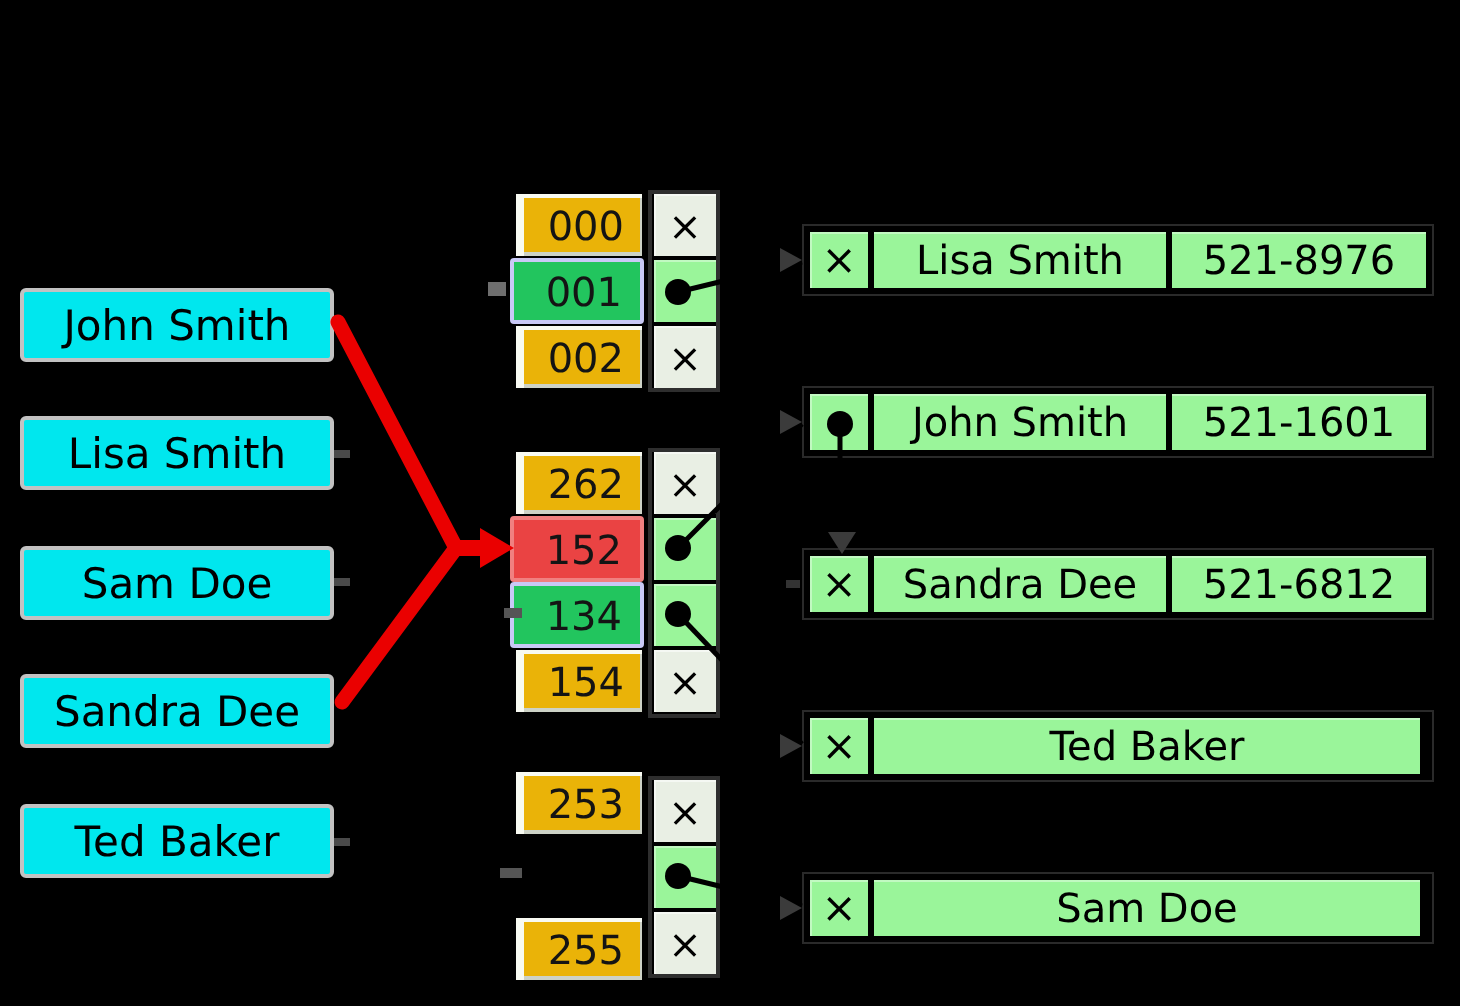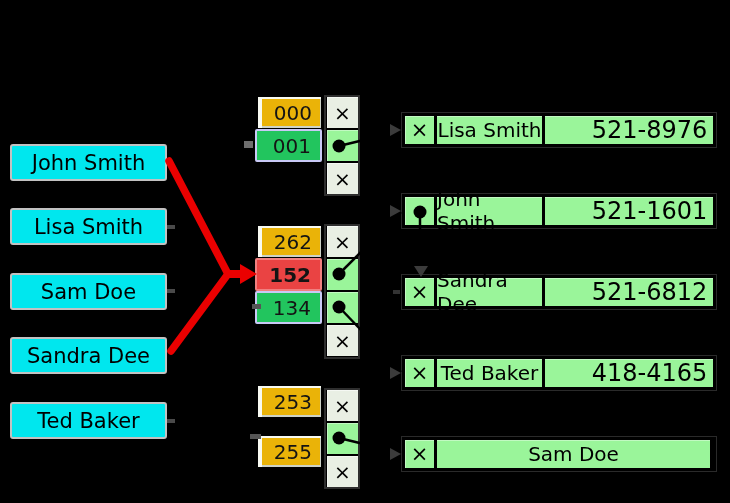--- a/index.html
+++ b/index.html
@@ -9,39 +9,39 @@
   .key-box{position:absolute;left:10px;width:153px;height:33px;background:#00e7ee;
            border:2px solid #c2c2c2;border-radius:3px;display:flex;align-items:center;
            justify-content:center;font-size:21px;}
   
   .idx{position:absolute;left:258px;width:63px;height:31px;background:#eab308;
        box-shadow:inset 4px 2px 0 #f8faf2, inset -1px -2px 0 #cdd2c6;
        display:flex;align-items:center;justify-content:flex-end;
        padding-right:9px;box-sizing:border-box;font-size:20px;color:#141414;}
   .idx.hl{left:255px;width:67px;height:33px;background:#22c55e;box-shadow:none;
           border:2px solid #c9c9f6;border-radius:2px;}
-  .idx.red{background:#ea4343;border-color:#f08080;font-weight:bold;}
+  .idx.red{background:#ea4343;border-color:#f08080;}
   
   .slot-col{position:absolute;left:324px;width:36px;border:2px solid #2e2e2e;
             box-sizing:border-box;background:transparent;}
   .slot{position:absolute;left:327px;width:31px;height:31px;background:#e9efe4;
         display:flex;align-items:center;justify-content:center;font-size:20px;
         box-shadow:inset 1px 1px 0 rgba(255,255,255,.55);}
   .slot.green{background:#9af59a;box-shadow:inset 1px 1px 0 rgba(255,255,255,.4);}
   
   .entry{position:absolute;left:402px;width:314px;height:34px;border:3px solid #000;
          box-sizing:border-box;display:flex;background:#000;box-shadow:0 0 0 1px #2a2a2a;}
   .e-next{width:29px;background:#9af59a;border-right:3px solid #000;display:flex;
           align-items:center;justify-content:center;font-size:21px;
           box-shadow:inset 1px 1px 0 rgba(255,255,255,.4);}
   .e-name{flex:1;background:#9af59a;border-right:3px solid #000;display:flex;
           align-items:center;justify-content:center;font-size:20px;
           box-shadow:inset 0 1px 0 rgba(255,255,255,.4);}
   .e-phone{width:127px;background:#9af59a;display:flex;align-items:center;
-           justify-content:center;font-size:24px;box-shadow:inset 0 1px 0 rgba(255,255,255,.4);padding-left:41px;}
+           justify-content:center;font-size:20px;box-shadow:inset 0 1px 0 rgba(255,255,255,.4);}
   .overlay{position:absolute;left:0;top:0;pointer-events:none;}
 </style>
 </head>
 <body>
 
 <div class="canvas">
 
   <div class="key-box" style="top:144px">
       <span>John Smith</span>
     </div>
@@ -58,52 +58,58 @@
       <span>Ted Baker</span>
     </div>
 
   <div class="slot-col" style="top:95px;height:101px"></div>
   <div class="idx" style="top:97px">
       <span>000</span>
     </div>
   <div class="idx hl" style="top:129px">
       <span>001</span>
     </div>
+  <div class="idx" style="top:163px">
+      <span>002</span>
+    </div>
   <div class="slot" style="top:97px">
       <span>×</span>
     </div>
   <div class="slot green" style="top:130px"></div>
   <div class="slot" style="top:163px">
       <span>×</span>
     </div>
 
   <div class="slot-col" style="top:224px;height:135px"></div>
   <div class="idx" style="top:226px">
       <span>262</span>
     </div>
   <div class="idx hl red" style="top:258px">
       <span>152</span>
     </div>
   <div class="idx hl" style="top:291px">
       <span>134</span>
     </div>
+  <div class="idx" style="top:325px">
+      <span>154</span>
+    </div>
   <div class="slot" style="top:226px">
       <span>×</span>
     </div>
   <div class="slot green" style="top:259px"></div>
   <div class="slot green" style="top:292px"></div>
   <div class="slot" style="top:325px">
       <span>×</span>
     </div>
 
   <div class="slot-col" style="top:388px;height:101px"></div>
   <div class="idx" style="top:386px">
       <span>253</span>
     </div>
-  <div class="idx" style="top:436px">
+  <div class="idx" style="top:459px">
       <span>255</span>
     </div>
   <div class="slot" style="top:390px">
       <span>×</span>
     </div>
   <div class="slot green" style="top:423px"></div>
   <div class="slot" style="top:456px">
       <span>×</span>
     </div>
 
@@ -137,23 +143,20 @@
     <div class="e-phone">
         <span>521-6812</span>
       </div>
   </div>
   <div class="entry" style="top:356px">
     <div class="e-next">
         <span>×</span>
       </div>
     <div class="e-name">
         <span>Ted Baker</span>
-      </div>
-    <div class="e-phone">
-        <span>418-4165</span>
       </div>
   </div>
   <div class="entry" style="top:437px">
     <div class="e-next">
         <span>×</span>
       </div>
     <div class="e-name">
         <span>Sam Doe</span>
       </div>
   </div>

